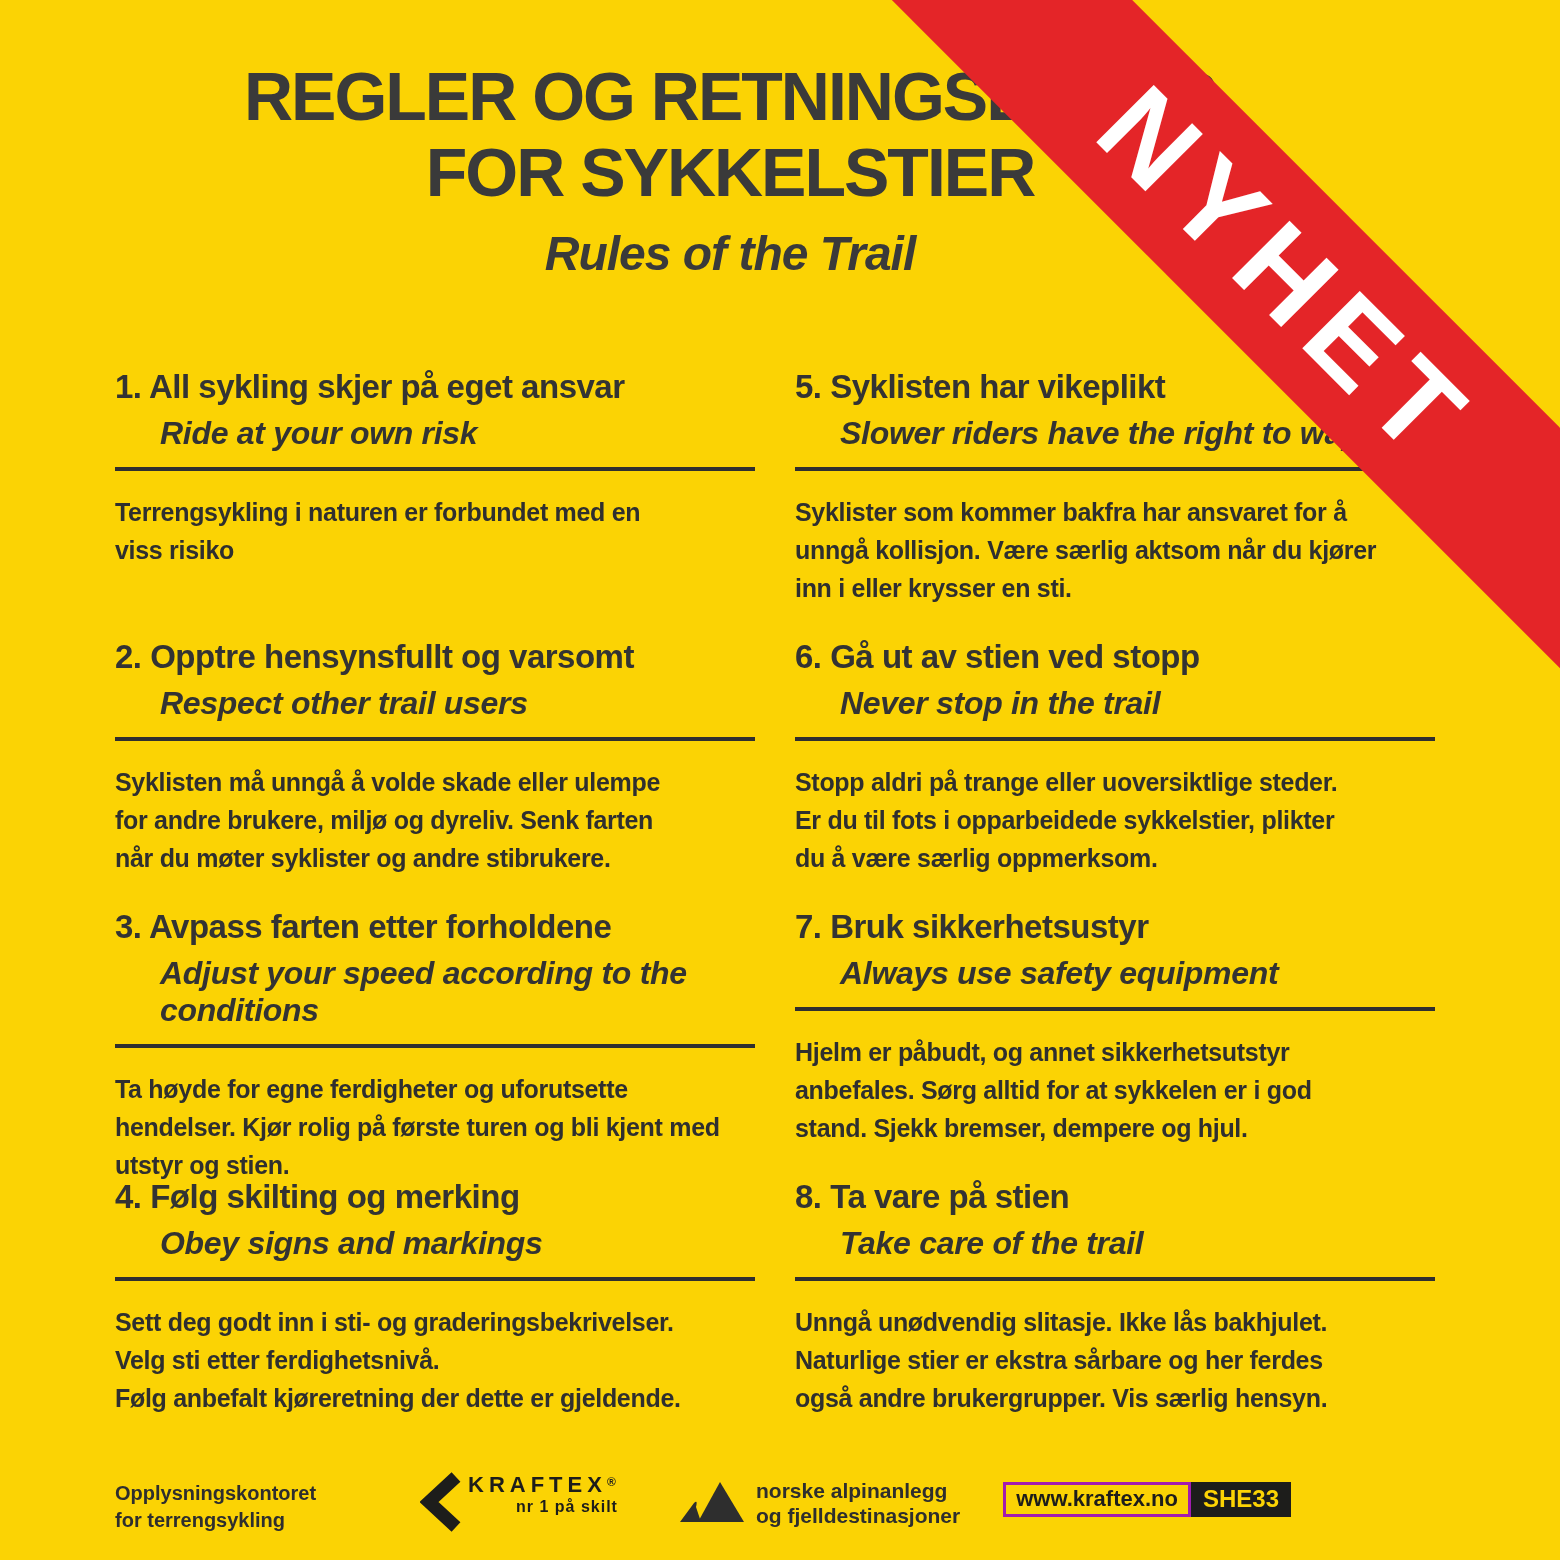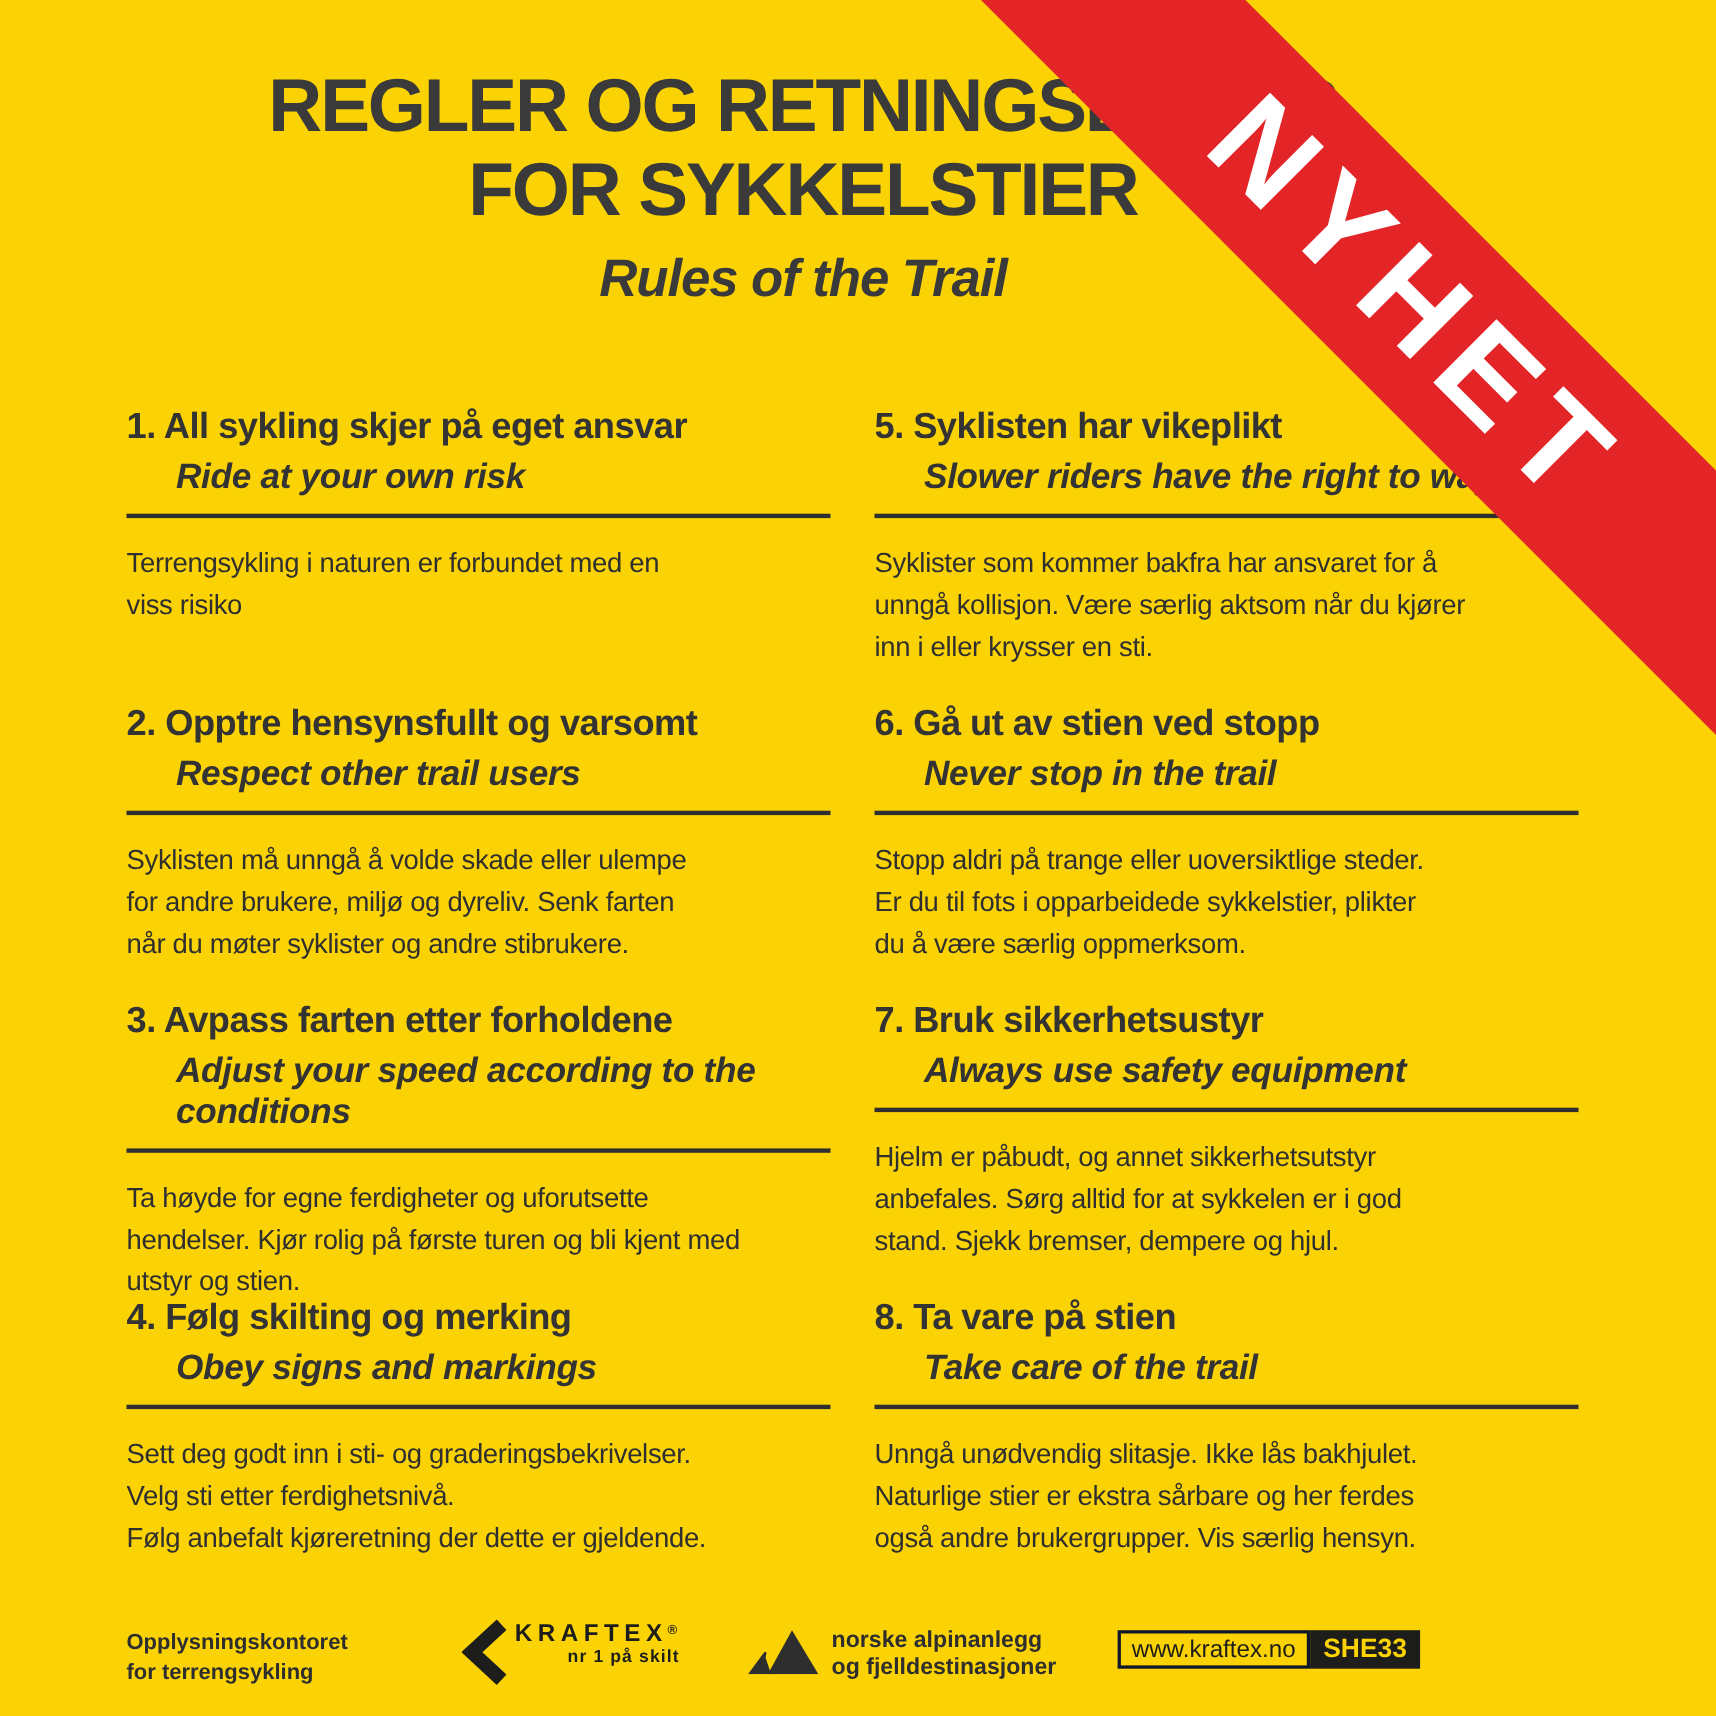--- a/index.html
+++ b/index.html
@@ -29,21 +29,21 @@
     margin:0;font-size:33px;font-weight:bold;color:#333;letter-spacing:-0.5px;
   }
   .rule .en{
     margin:9px 0 0 45px;font-size:32px;font-weight:bold;font-style:italic;
     color:#333;letter-spacing:-0.3px;
   }
   .rule .divider{
     height:0;border:none;border-top:4px solid #2f2f2f;margin:15px 0 0 0;
   }
   .rule .body{
-    margin-top:22px;font-size:25px;font-weight:normal;line-height:38px;
+    margin-top:22px;font-size:25px;font-weight:bold;line-height:38px;
     color:#2f2f2f;letter-spacing:-0.3px;white-space:pre-line;
   }
   
   .ribbon{
     position:absolute;left:636px;top:189px;width:1300px;height:170px;
     background:#E42528;transform:rotate(45deg);transform-origin:center;
     display:flex;align-items:center;justify-content:center;z-index:5;
   }
   .ribbon span{
     color:#ffffff;font-size:118px;font-weight:bold;letter-spacing:14px;
@@ -65,22 +65,22 @@
     font-size:16px;font-weight:bold;color:#1d1d1b;letter-spacing:1px;
     margin-left:48px;margin-top:0px;
   }
   .alpin{position:absolute;left:678px;top:8px;display:flex;align-items:center;}
   .alpin .atext{
     margin-left:12px;font-size:21px;font-weight:bold;line-height:25px;
     color:#2e2e2e;white-space:pre-line;
   }
   .codes{position:absolute;right:125px;top:12px;display:flex;}
   .codes .site{
-    border:3px solid #0f172a;color:#1d1d1b;background:#FBD304;
-    font-size:22px;font-weight:normal;padding:3px 10px 4px 10px;line-height:1;
+    border:3px solid #a21caf;color:#1d1d1b;background:#FBD304;
+    font-size:22px;font-weight:bold;padding:3px 10px 4px 10px;line-height:1;
     display:flex;align-items:center;
   }
   .codes .sku{
     background:#1d1d1b;color:#FBD304;font-size:24px;font-weight:bold;
     padding:3px 12px 4px 12px;line-height:1;display:flex;align-items:center;
   }
 </style>
 </head>
 <body>
 

